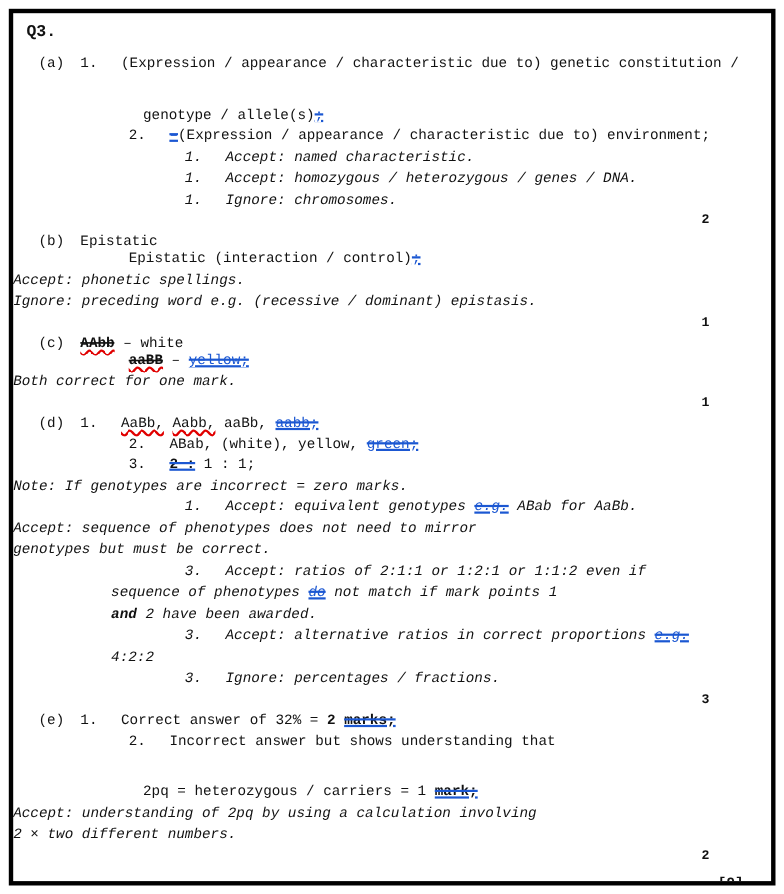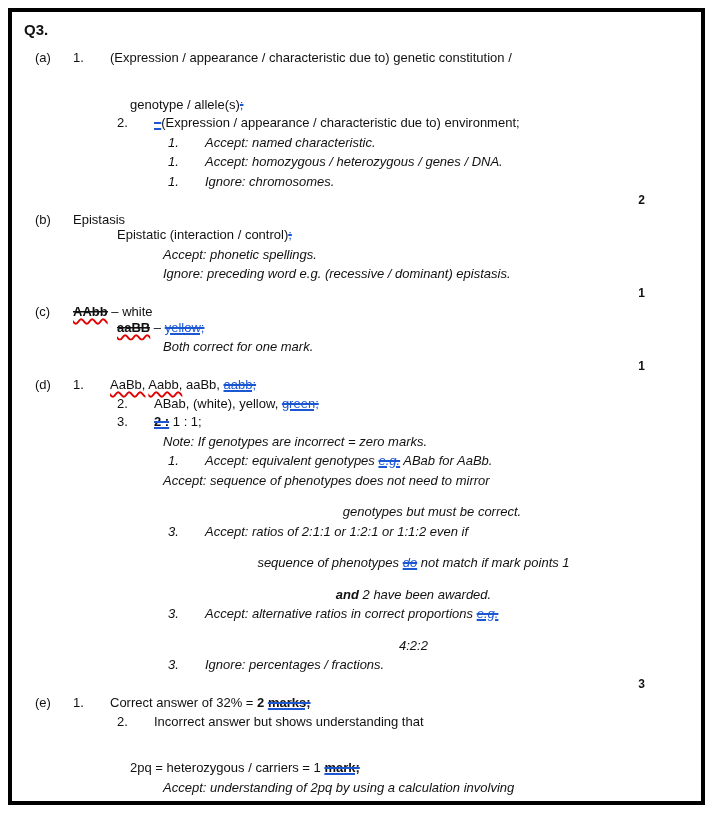--- a/index.html
+++ b/index.html
@@ -7,38 +7,39 @@
     --red:#e00000;
     --ink:#111111;
   }
   html,body{margin:0;padding:0;background:#ffffff;}
   body{width:713px;height:813px;position:relative;font-family:"Liberation Sans","DejaVu Sans",sans-serif;color:var(--ink);}
   .frame{
     position:absolute;left:8px;top:8px;right:8px;bottom:8px;
     border:4px solid #000;
     background:#fff;
     overflow:hidden;
+    font-family:Liberation Mono, monospace;
   }
   .doc{padding-top:9px;}
   .line{white-space:pre-wrap;font-size:13px;line-height:15.5px;color:var(--ink);}
   .k-title{font-size:15px;line-height:18px;font-weight:700;margin-bottom:11px;}
   .sec{margin-top:15px;}
   .k-item{margin-top:3px;}
   .k-cont{margin-top:0;}
   .k-sub{margin-top:4px;}
-  .k-subcont{margin-top:16px;text-align:center;}
+  .k-subcont{margin-top:4px;}
   .k-tally{text-align:right;padding-right:56px;font-weight:700;font-size:12px;margin-top:4px;}
   .k-total{text-align:right;padding-right:25px;font-weight:700;font-size:13px;margin-top:9px;}
   .ind-title{padding-left:12px;}
   .ind-sec{padding-left:23px;}
   .ind-num{padding-left:105px;}
   .ind-text{padding-left:118px;margin-top:31px;}
-  .ind-guide{padding-left:151px;}
+  .ind-guide{}
   .ind-guidenum{padding-left:156px;}
-  .ind-guidetext{padding-left:114px;}
+  .ind-guidetext{padding-left:89px;}
   .num{display:inline-block;width:37px;}
   .numw-sec{width:38px;}
   .k-sub .num,.k-subcont .num{font-style:italic;}
   .seg-b{font-weight:700;}
   .seg-i{font-style:italic;}
   .seg-bi{font-weight:700;font-style:italic;}
   .seg-del{color:var(--blue);text-decoration-line:underline line-through;text-decoration-thickness:1.5px;}
   .seg-deli{color:var(--blue);font-style:italic;text-decoration-line:underline line-through;text-decoration-thickness:1.5px;}
   .seg-delblack{color:var(--ink);font-weight:700;text-decoration-line:underline line-through;text-decoration-color:var(--blue);text-decoration-thickness:1.5px;}
   .seg-sq{text-decoration:underline wavy var(--red);text-decoration-thickness:1.5px;text-underline-offset:2px;}
@@ -56,21 +57,21 @@
 <div class="frame">
   <div class="doc">
       <div class="line k-title ind-title"><span class="seg seg-b">Q3.</span></div>
       <div class="line k-item ind-sec"><span class="num numw-sec">(a)</span><span class="num">1.</span><span class="seg">(Expression / appearance / characteristic due to) genetic constitution /</span></div>
       <div class="line k-cont ind-text"><span class="seg">genotype / allele(s)</span><span class="seg seg-del">;</span></div>
       <div class="line k-item ind-num"><span class="num">2.</span><span class="seg seg-del">–</span><span class="seg">(Expression / appearance / characteristic due to) environment;</span></div>
       <div class="line k-sub ind-guidenum"><span class="num">1.</span><span class="seg seg-i">Accept: named characteristic.</span></div>
       <div class="line k-sub ind-guidenum"><span class="num">1.</span><span class="seg seg-i">Accept: homozygous / heterozygous / genes / DNA.</span></div>
       <div class="line k-sub ind-guidenum"><span class="num">1.</span><span class="seg seg-i">Ignore: chromosomes.</span></div>
       <div class="line k-tally ind-sec"><span class="seg">2</span></div>
-      <div class="line k-item ind-sec sec"><span class="num numw-sec">(b)</span><span class="seg">Epistasis</span></div>
+      <div class="line k-item ind-sec sec"><span class="num numw-sec">(b)</span><span class="seg">Epistatic</span></div>
       <div class="line k-cont ind-num"><span class="seg">Epistatic (interaction / control)</span><span class="seg seg-del">;</span></div>
       <div class="line k-sub ind-guide"><span class="seg seg-i">Accept: phonetic spellings.</span></div>
       <div class="line k-sub ind-guide"><span class="seg seg-i">Ignore: preceding word e.g. (recessive / dominant) epistasis.</span></div>
       <div class="line k-tally ind-sec"><span class="seg">1</span></div>
       <div class="line k-item ind-sec sec"><span class="num numw-sec">(c)</span><span class="seg seg-sqstrike">AAbb</span><span class="seg"> – white</span></div>
       <div class="line k-cont ind-num"><span class="seg seg-sqstrike">aaBB</span><span class="seg"> – </span><span class="seg seg-del">yellow;</span></div>
       <div class="line k-sub ind-guide"><span class="seg seg-i">Both correct for one mark.</span></div>
       <div class="line k-tally ind-sec"><span class="seg">1</span></div>
       <div class="line k-item ind-sec sec"><span class="num numw-sec">(d)</span><span class="num">1.</span><span class="seg seg-sq">AaBb,</span><span class="seg"> </span><span class="seg seg-sq">Aabb,</span><span class="seg"> aaBb, </span><span class="seg seg-del">aabb;</span></div>
       <div class="line k-item ind-num"><span class="num">2.</span><span class="seg">ABab, (white), yellow, </span><span class="seg seg-del">green;</span></div>

